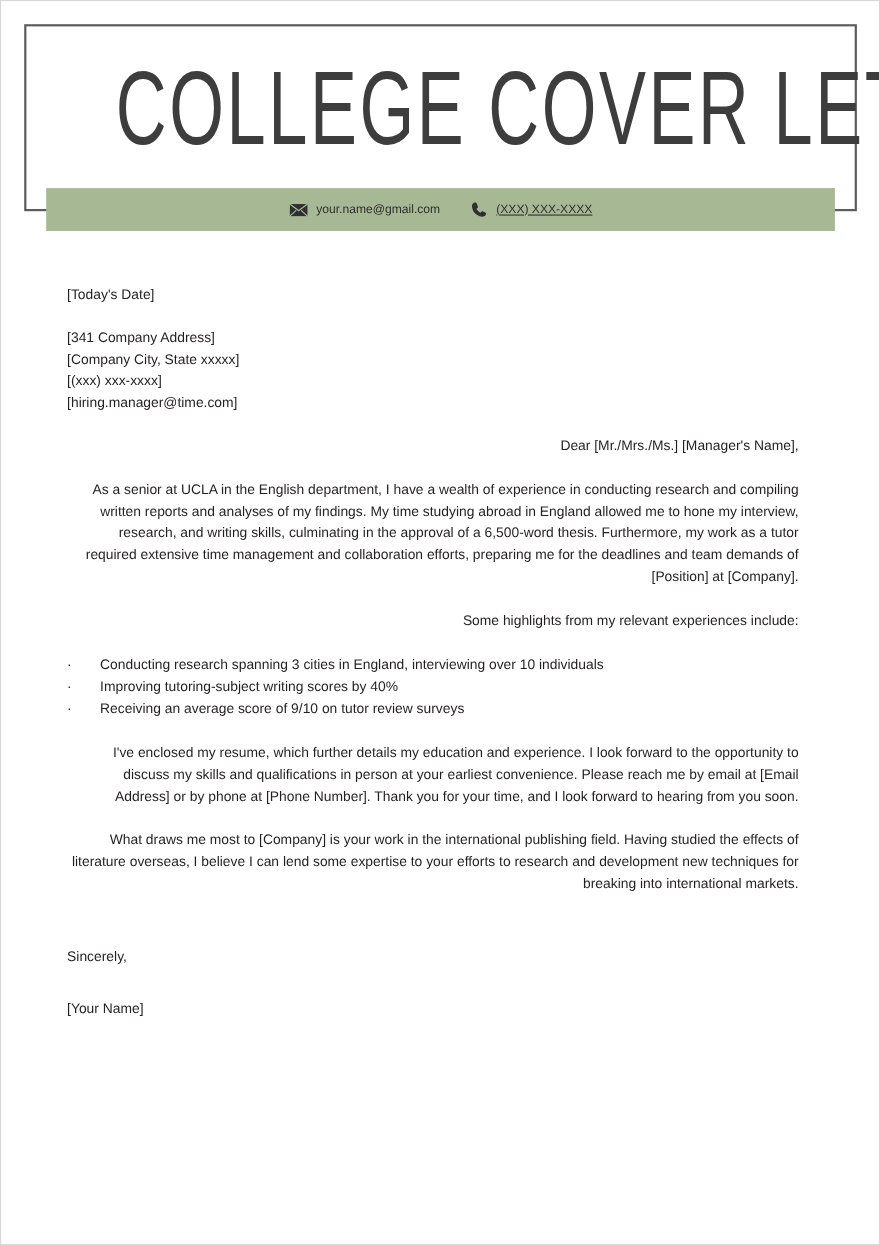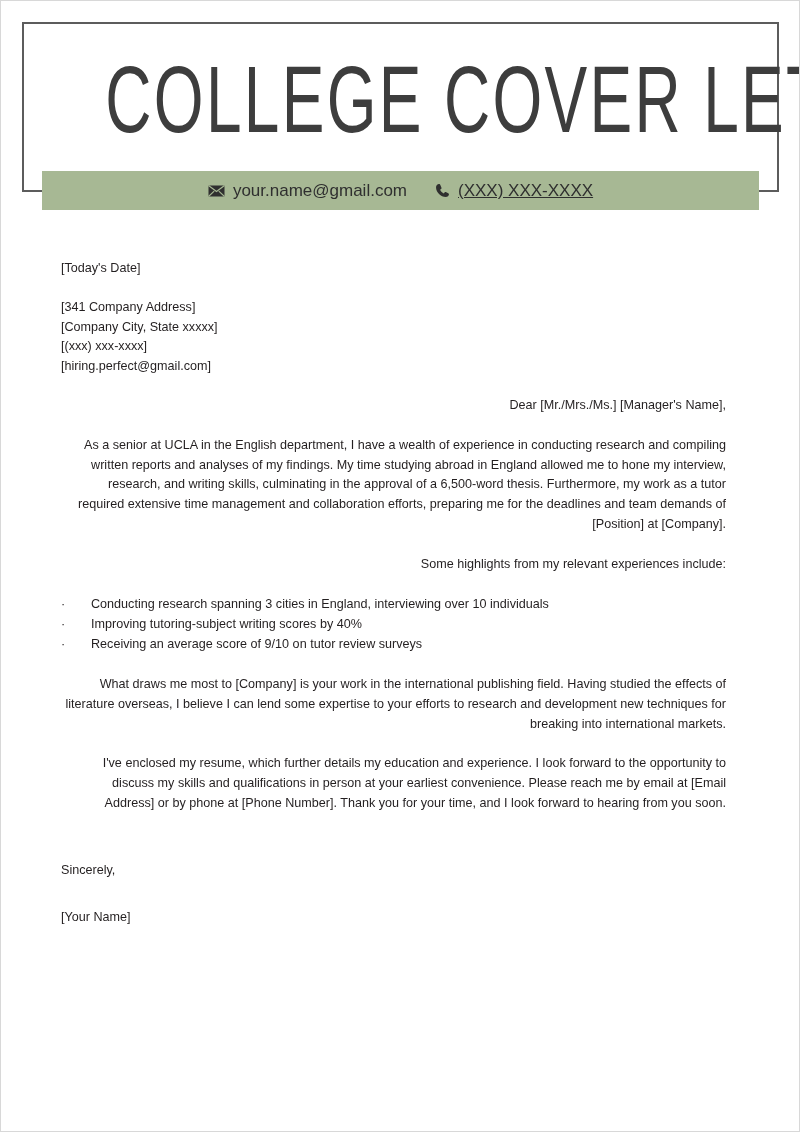--- a/index.html
+++ b/index.html
@@ -59,21 +59,21 @@
     background: #a7b894;
     display: flex;
     align-items: center;
     justify-content: center;
     gap: 0px;
   }
   .contact-item {
     display: flex;
     align-items: center;
     color: #2f2f2f;
-    font-size: 17px;
+    font-size: 11px;
     font-family: "Liberation Sans", sans-serif;
     white-space: nowrap;
   }
   .contact-item + .contact-item { margin-left: 26px; text-decoration: underline; }
   .contact-icon {
     display: inline-flex;
     align-items: center;
     justify-content: center;
     width: 18px;
     height: 18px;
@@ -158,21 +158,21 @@
   </div>
 
   <div id="letter">
 
     <p class="blk">[Today's Date]</p>
 
     <div class="blk">
       <span class="addr-line">[341 Company Address]</span>
       <span class="addr-line">[Company City, State xxxxx]</span>
       <span class="addr-line">[(xxx) xxx-xxxx]</span>
-      <span class="addr-line">[hiring.perfect@gmail.com]</span>
+      <span class="addr-line">[hiring.manager@time.com]</span>
     </div>
 
     <p class="para">Dear [Mr./Mrs./Ms.] [Manager's Name],</p>
 
 
     <p class="para">As a senior at UCLA in the English department, I have a wealth of experience in conducting research and compiling written reports and analyses of my findings. My time studying abroad in England allowed me to hone my interview, research, and writing skills, culminating in the approval of a 6,500-word thesis. Furthermore, my work as a tutor required extensive time management and collaboration efforts, preparing me for the deadlines and team demands of [Position] at [Company].</p>
 
     <p class="para">Some highlights from my relevant experiences include:</p>
 
     <ul class="highlights">
@@ -183,24 +183,24 @@
       <li>
         <span class="bullet">·</span>
         <span class="btext">Improving tutoring-subject writing scores by 40%</span>
       </li>
       <li>
         <span class="bullet">·</span>
         <span class="btext">Receiving an average score of 9/10 on tutor review surveys</span>
       </li>
     </ul>
 
+    <p class="para">I've enclosed my resume, which further details my education and experience. I look forward to the opportunity to discuss my skills and qualifications in person at your earliest convenience. Please reach me by email at [Email Address] or by phone at [Phone Number]. Thank you for your time, and I look forward to hearing from you soon.</p>
+
     <p class="para">What draws me most to [Company] is your work in the international publishing field. Having studied the effects of literature overseas, I believe I can lend some expertise to your efforts to research and development new techniques for breaking into international markets.</p>
 
-    <p class="para">I've enclosed my resume, which further details my education and experience. I look forward to the opportunity to discuss my skills and qualifications in person at your earliest convenience. Please reach me by email at [Email Address] or by phone at [Phone Number]. Thank you for your time, and I look forward to hearing from you soon.</p>
-
     <div class="spacer-lg"></div>
 
     <p class="sign-off">Sincerely,</p>
 
     <div class="spacer-lg"></div>
 
     <p class="sign-off">[Your Name]</p>
 
   </div>
 

